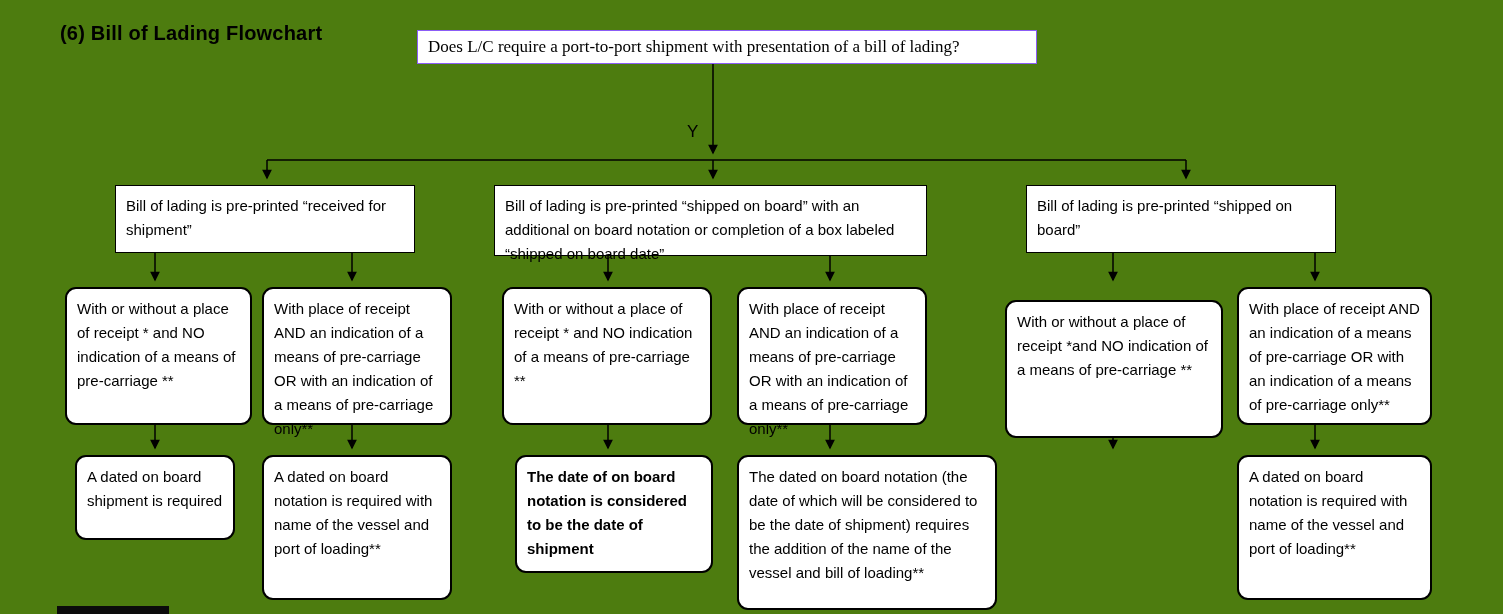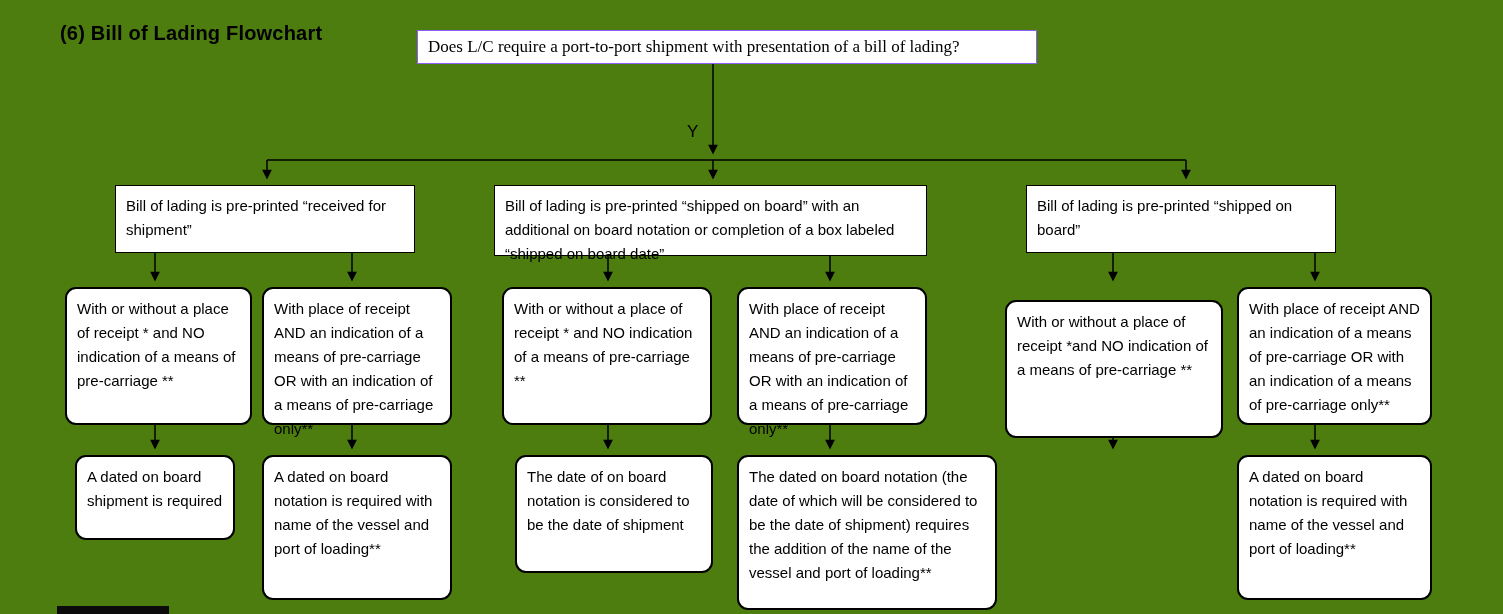--- a/index.html
+++ b/index.html
@@ -103,19 +103,19 @@
 
   <div class="box thick" style="left:65px;   top:287px; width:187px; height:138px;">With or without a place of receipt * and NO indication of a means of pre-carriage **</div>
   <div class="box thick" style="left:262px;  top:287px; width:190px; height:138px;">With place of receipt AND an indication of a means of pre-carriage OR with an indication of a means of pre-carriage only**</div>
   <div class="box thick" style="left:502px;  top:287px; width:210px; height:138px;">With or without a place of receipt * and NO indication of a means of pre-carriage **</div>
   <div class="box thick" style="left:737px;  top:287px; width:190px; height:138px;">With place of receipt AND an indication of a means of pre-carriage OR with an indication of a means of pre-carriage only**</div>
   <div class="box thick" style="left:1005px; top:300px; width:218px; height:138px;">With or without a place of receipt *and NO indication of a means of pre-carriage **</div>
   <div class="box thick" style="left:1237px; top:287px; width:195px; height:138px;">With place of receipt AND an indication of a means of pre-carriage OR with an indication of a means of pre-carriage only**</div>
 
   <div class="box thick" style="left:75px;   top:455px; width:160px; height:85px;">A dated on board shipment is required</div>
   <div class="box thick" style="left:262px;  top:455px; width:190px; height:145px;">A dated on board notation is required with name of the vessel and port of loading**</div>
-  <div class="box thick" style="left:515px;  top:455px; width:198px; height:118px;">The date of on board notation is considered to be the date of shipment</div>
-  <div class="box thick" style="left:737px;  top:455px; width:260px; height:155px;">The dated on board notation (the date of which will be considered to be the date of shipment) requires the addition of the name of the vessel and port of loading**</div>
+  <div class="box thick" style="left:515px;  top:455px; width:198px; height:118px;font-weight:bold;">The date of on board notation is considered to be the date of shipment</div>
+  <div class="box thick" style="left:737px;  top:455px; width:260px; height:155px;">The dated on board notation (the date of which will be considered to be the date of shipment) requires the addition of the name of the vessel and bill of loading**</div>
   <div class="box thick" style="left:1237px; top:455px; width:195px; height:145px;">A dated on board notation is required with name of the vessel and port of loading**</div>
 
   <div class="clipped-fragment"></div>
 
 </div>
 
 </body></html>

